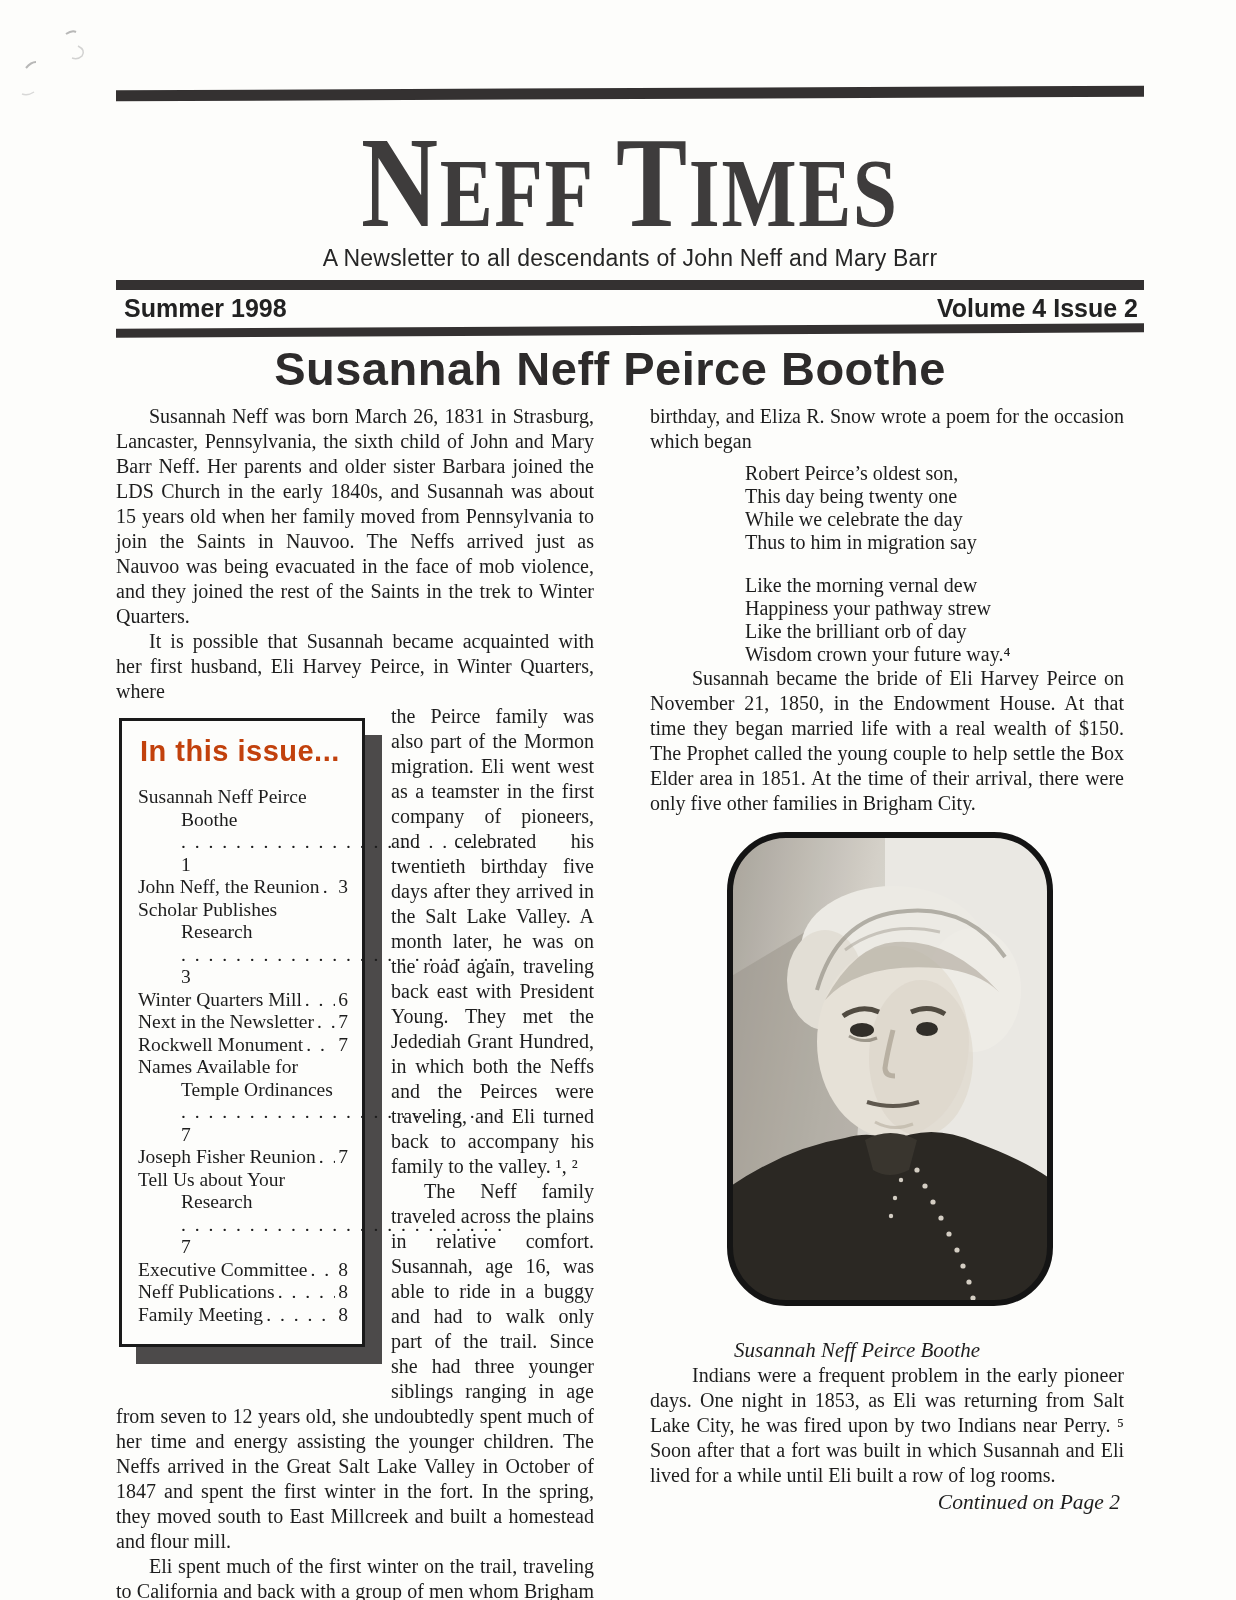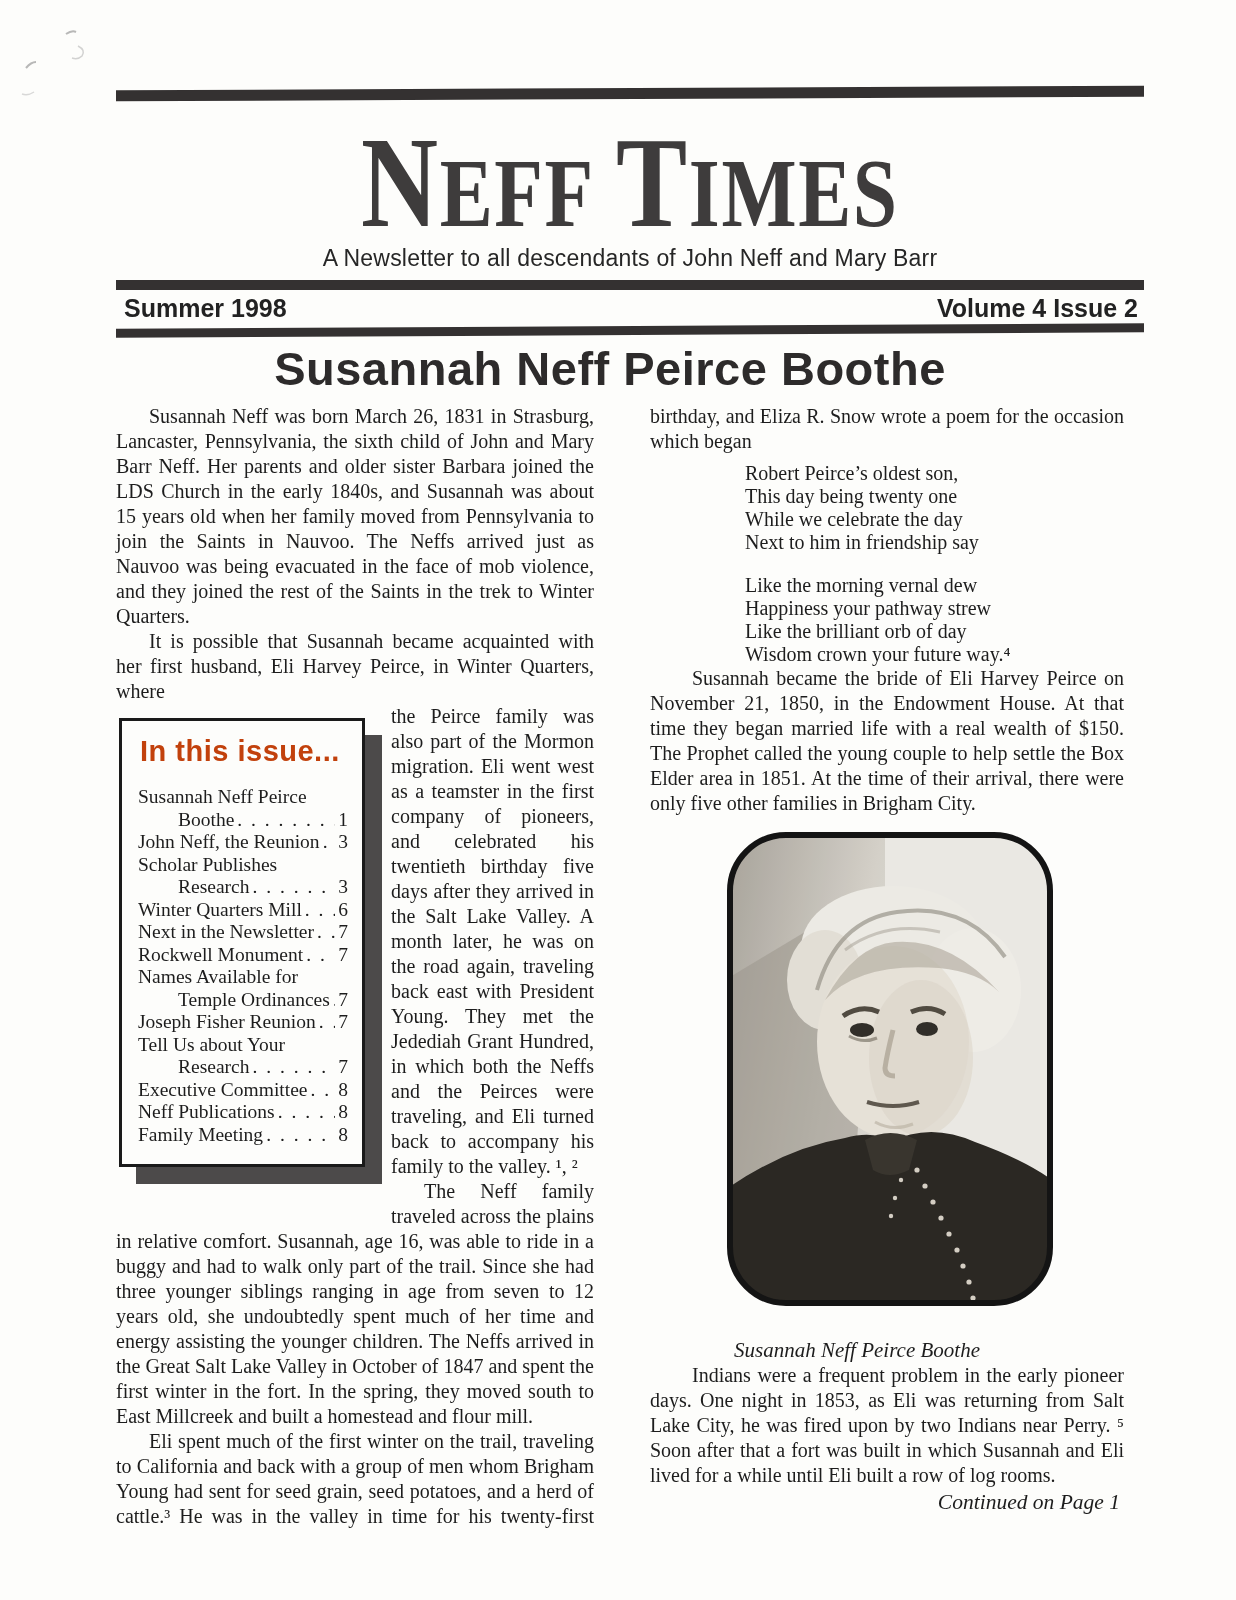--- a/index.html
+++ b/index.html
@@ -32,21 +32,21 @@
   .indent{text-indent:33px;}
   .jlast{text-align-last:justify;}
   
   .issue-float{float:left;width:246px;margin:14px 26px 50px 3px;}
   .issue-box{box-sizing:border-box;border:3px solid #1a1a1a;background:#fdfdfb;
              box-shadow:17px 17px 0 #4c4a4a;padding:12px 14px 18px 16px;}
   .issue-heading{font-family:"Liberation Sans",sans-serif;font-weight:bold;font-size:29px;
                  color:#c2410c;margin:2px 0 18px 2px;letter-spacing:0.5px;}
   .toc-entry{font-size:19.5px;line-height:22.5px;color:#1d1d1d;}
   .toc-line{display:flex;align-items:baseline;}
-  .toc-indent{padding-left:40px;}
+  .toc-indent{padding-left:40px;flex-direction:column;}
   .toc-text{flex:none;white-space:nowrap;}
   .dots{flex:1;overflow:hidden;white-space:nowrap;letter-spacing:2px;margin:0 3px;}
   .toc-page{flex:none;}
   
   .poem{margin:8px 0 0 95px;font-size:20px;line-height:23px;}
   .poem.second{margin-top:20px;}
   .r-p2{margin-top:24px;}
   
   .photo-frame{width:330px;height:478px;margin:14px 0 0 75px;}
   .caption{font-style:italic;text-align:center;font-size:21px;margin:30px 60px 0 0;}
@@ -195,21 +195,21 @@
         <p class="body indent jlast">Eli spent much of the first winter on the trail, traveling to California and back with a group of men whom Brigham Young had sent for seed grain, seed potatoes, and a herd of cattle.³  He was in the valley in time for his twenty-first</p>
       </div>
 
       <div class="col-right">
         <p class="body">birthday, and  Eliza R. Snow wrote a poem for the occasion which began</p>
 
         <div class="poem">
           <div class="poem-line">Robert Peirce’s oldest son,</div>
           <div class="poem-line">This day being twenty one</div>
           <div class="poem-line">While we celebrate the day</div>
-          <div class="poem-line">Next to him in friendship say</div>
+          <div class="poem-line">Thus to him in migration say</div>
         </div>
         <div class="poem second">
           <div class="poem-line">Like the morning vernal dew</div>
           <div class="poem-line">Happiness your pathway strew</div>
           <div class="poem-line">Like the brilliant orb of day</div>
           <div class="poem-line">Wisdom crown your future way.⁴</div>
         </div>
 
         <p class="body r-p2" style="text-indent:42px">Susannah became the bride of Eli Harvey Peirce on November 21, 1850, in the Endowment House.  At that time they began married life with a real wealth of $150.  The Prophet called the young couple to help settle the Box Elder area in 1851.  At the time of their arrival, there were only five other families in Brigham City.</p>
 
@@ -273,17 +273,17 @@
               <rect x="0" y="0" width="330" height="478" fill="#8a857d" opacity="0.05"></rect>
             </g>
             <rect x="5" y="5" width="320" height="468" rx="56" ry="56" fill="none" stroke="#141414" stroke-width="6"></rect>
           </svg>
         </div>
 
         <div class="caption">Susannah Neff Peirce Boothe</div>
 
         <p class="body r-p3" style="text-indent:42px">Indians were a frequent problem in the early pioneer days. One night in 1853, as Eli was returning  from Salt Lake City, he was fired upon by two Indians near Perry. ⁵ Soon after that a fort was built in which Susannah and Eli lived for a while until Eli built a row of log rooms.</p>
 
-        <div class="continued">Continued on Page 1</div>
+        <div class="continued">Continued on Page 2</div>
       </div>
     </div>
   </div>
 </div>
 
 </body></html>

